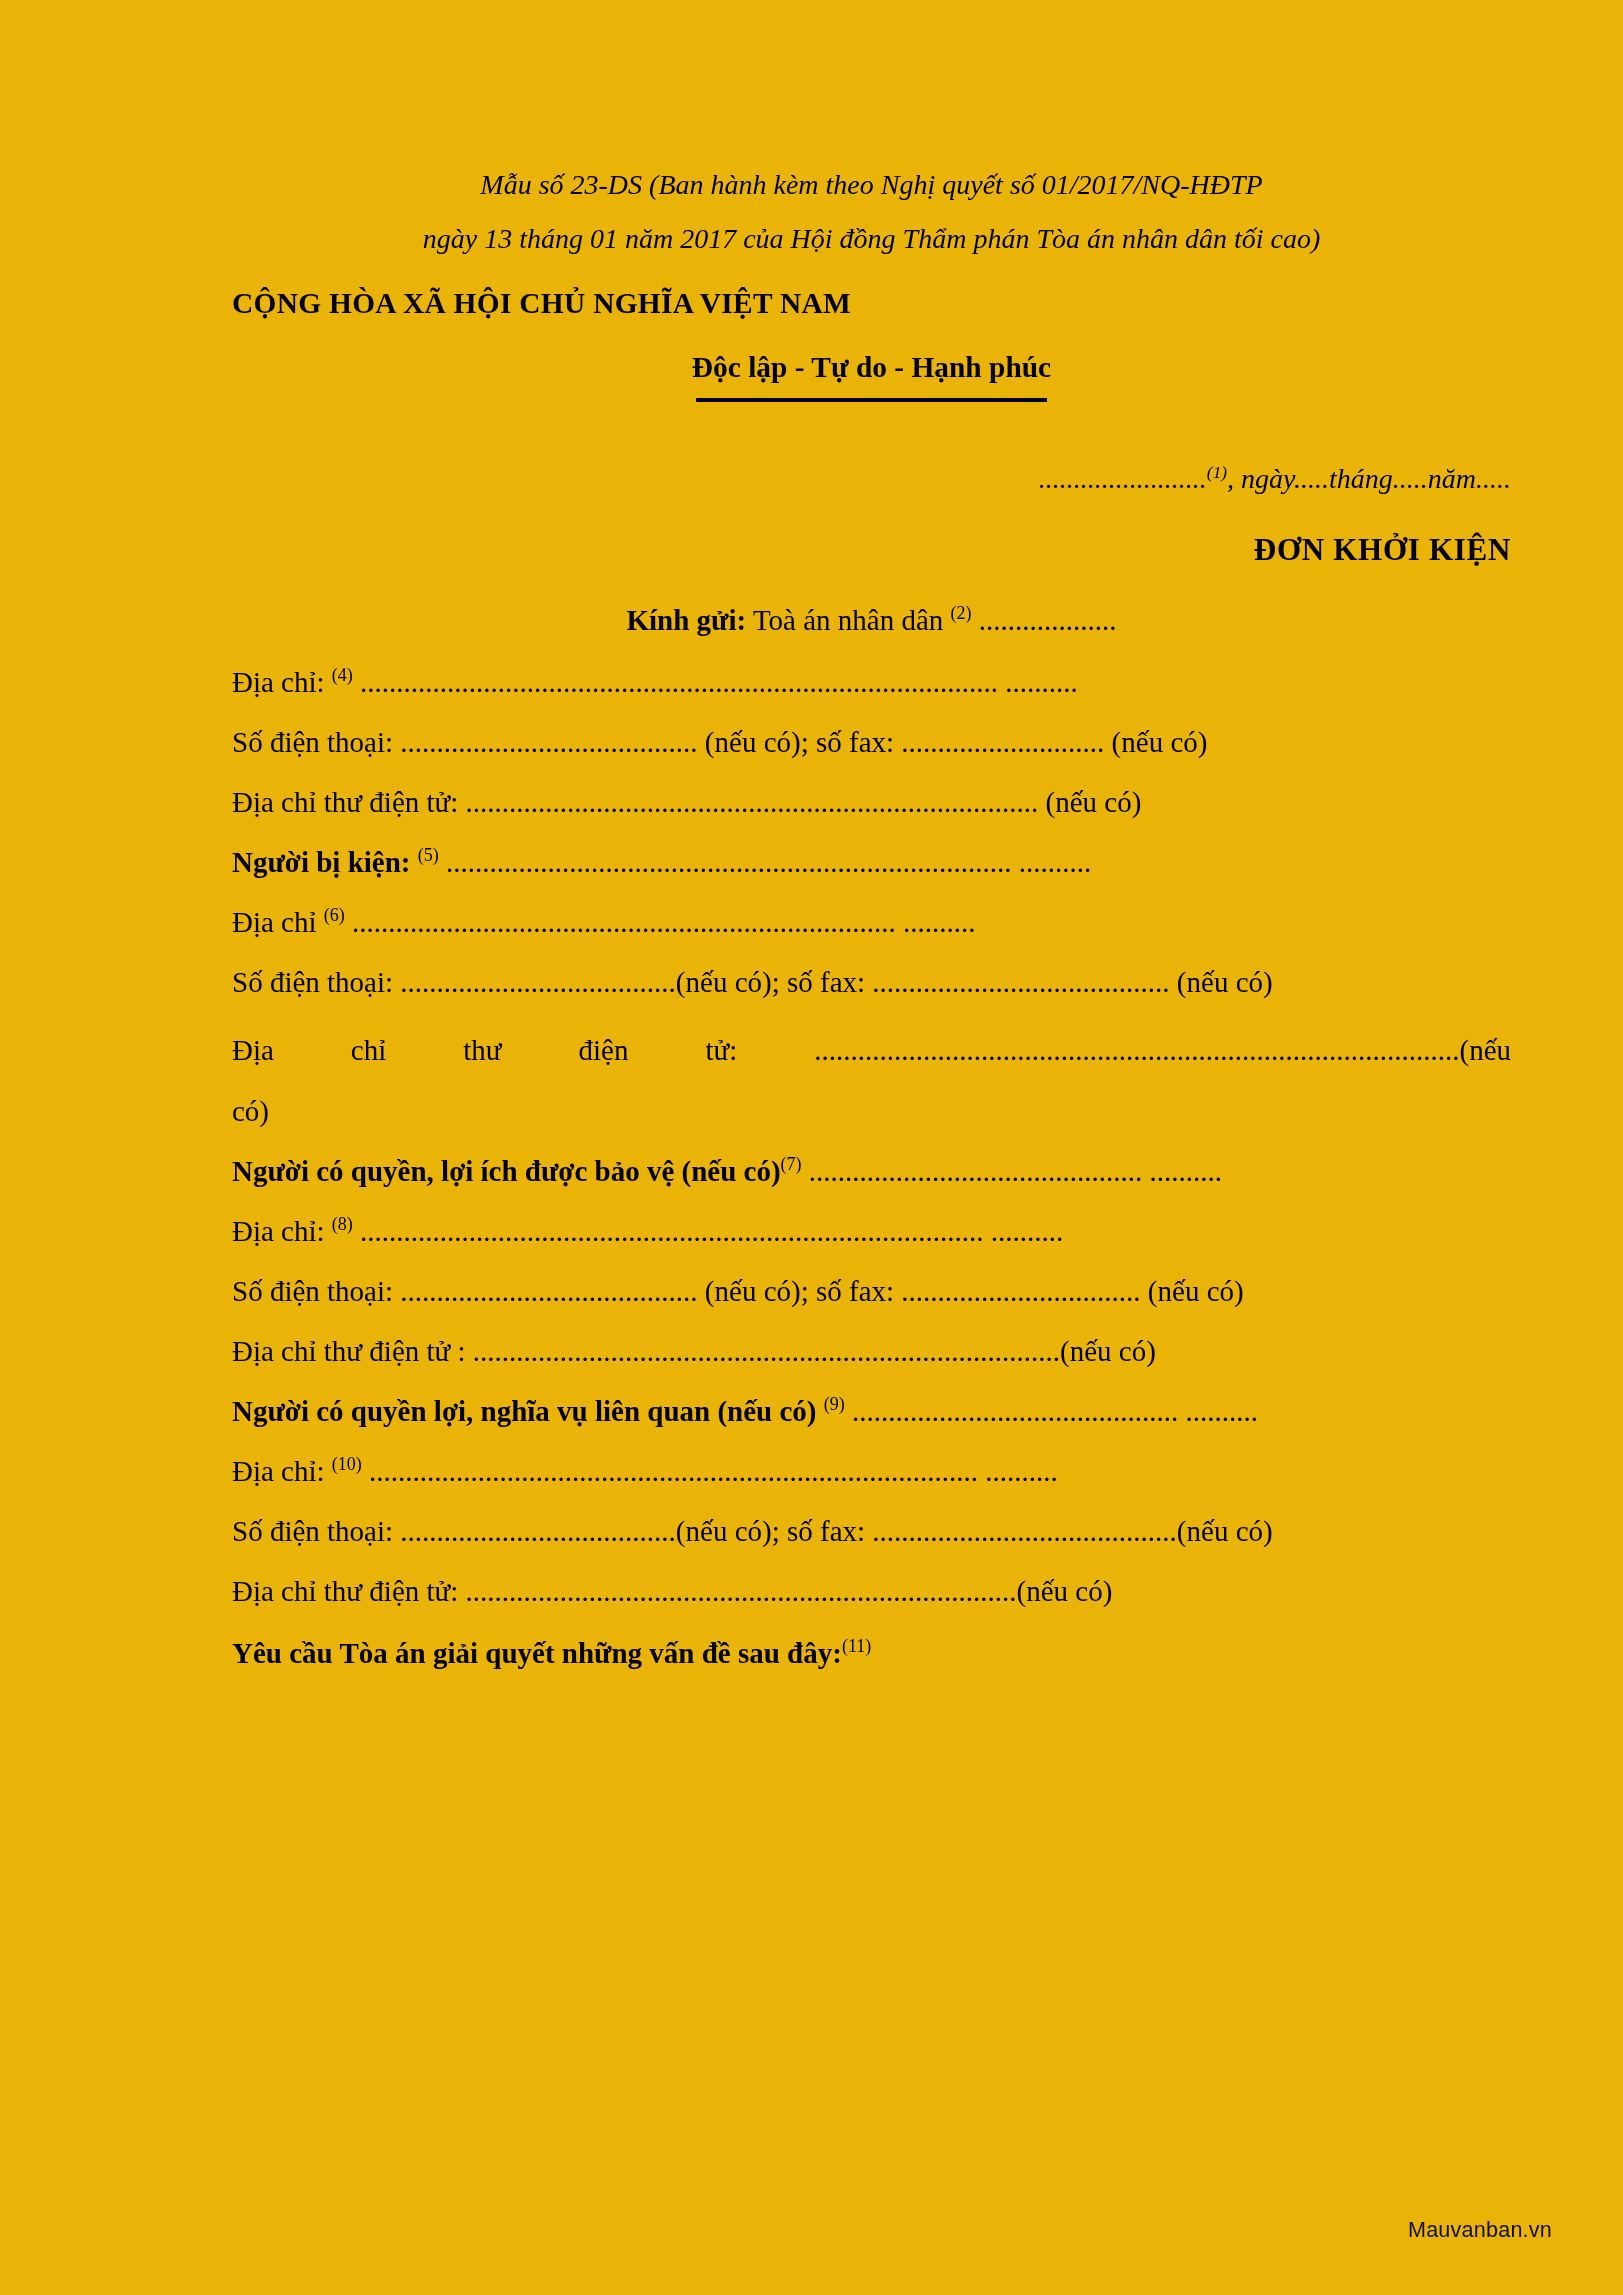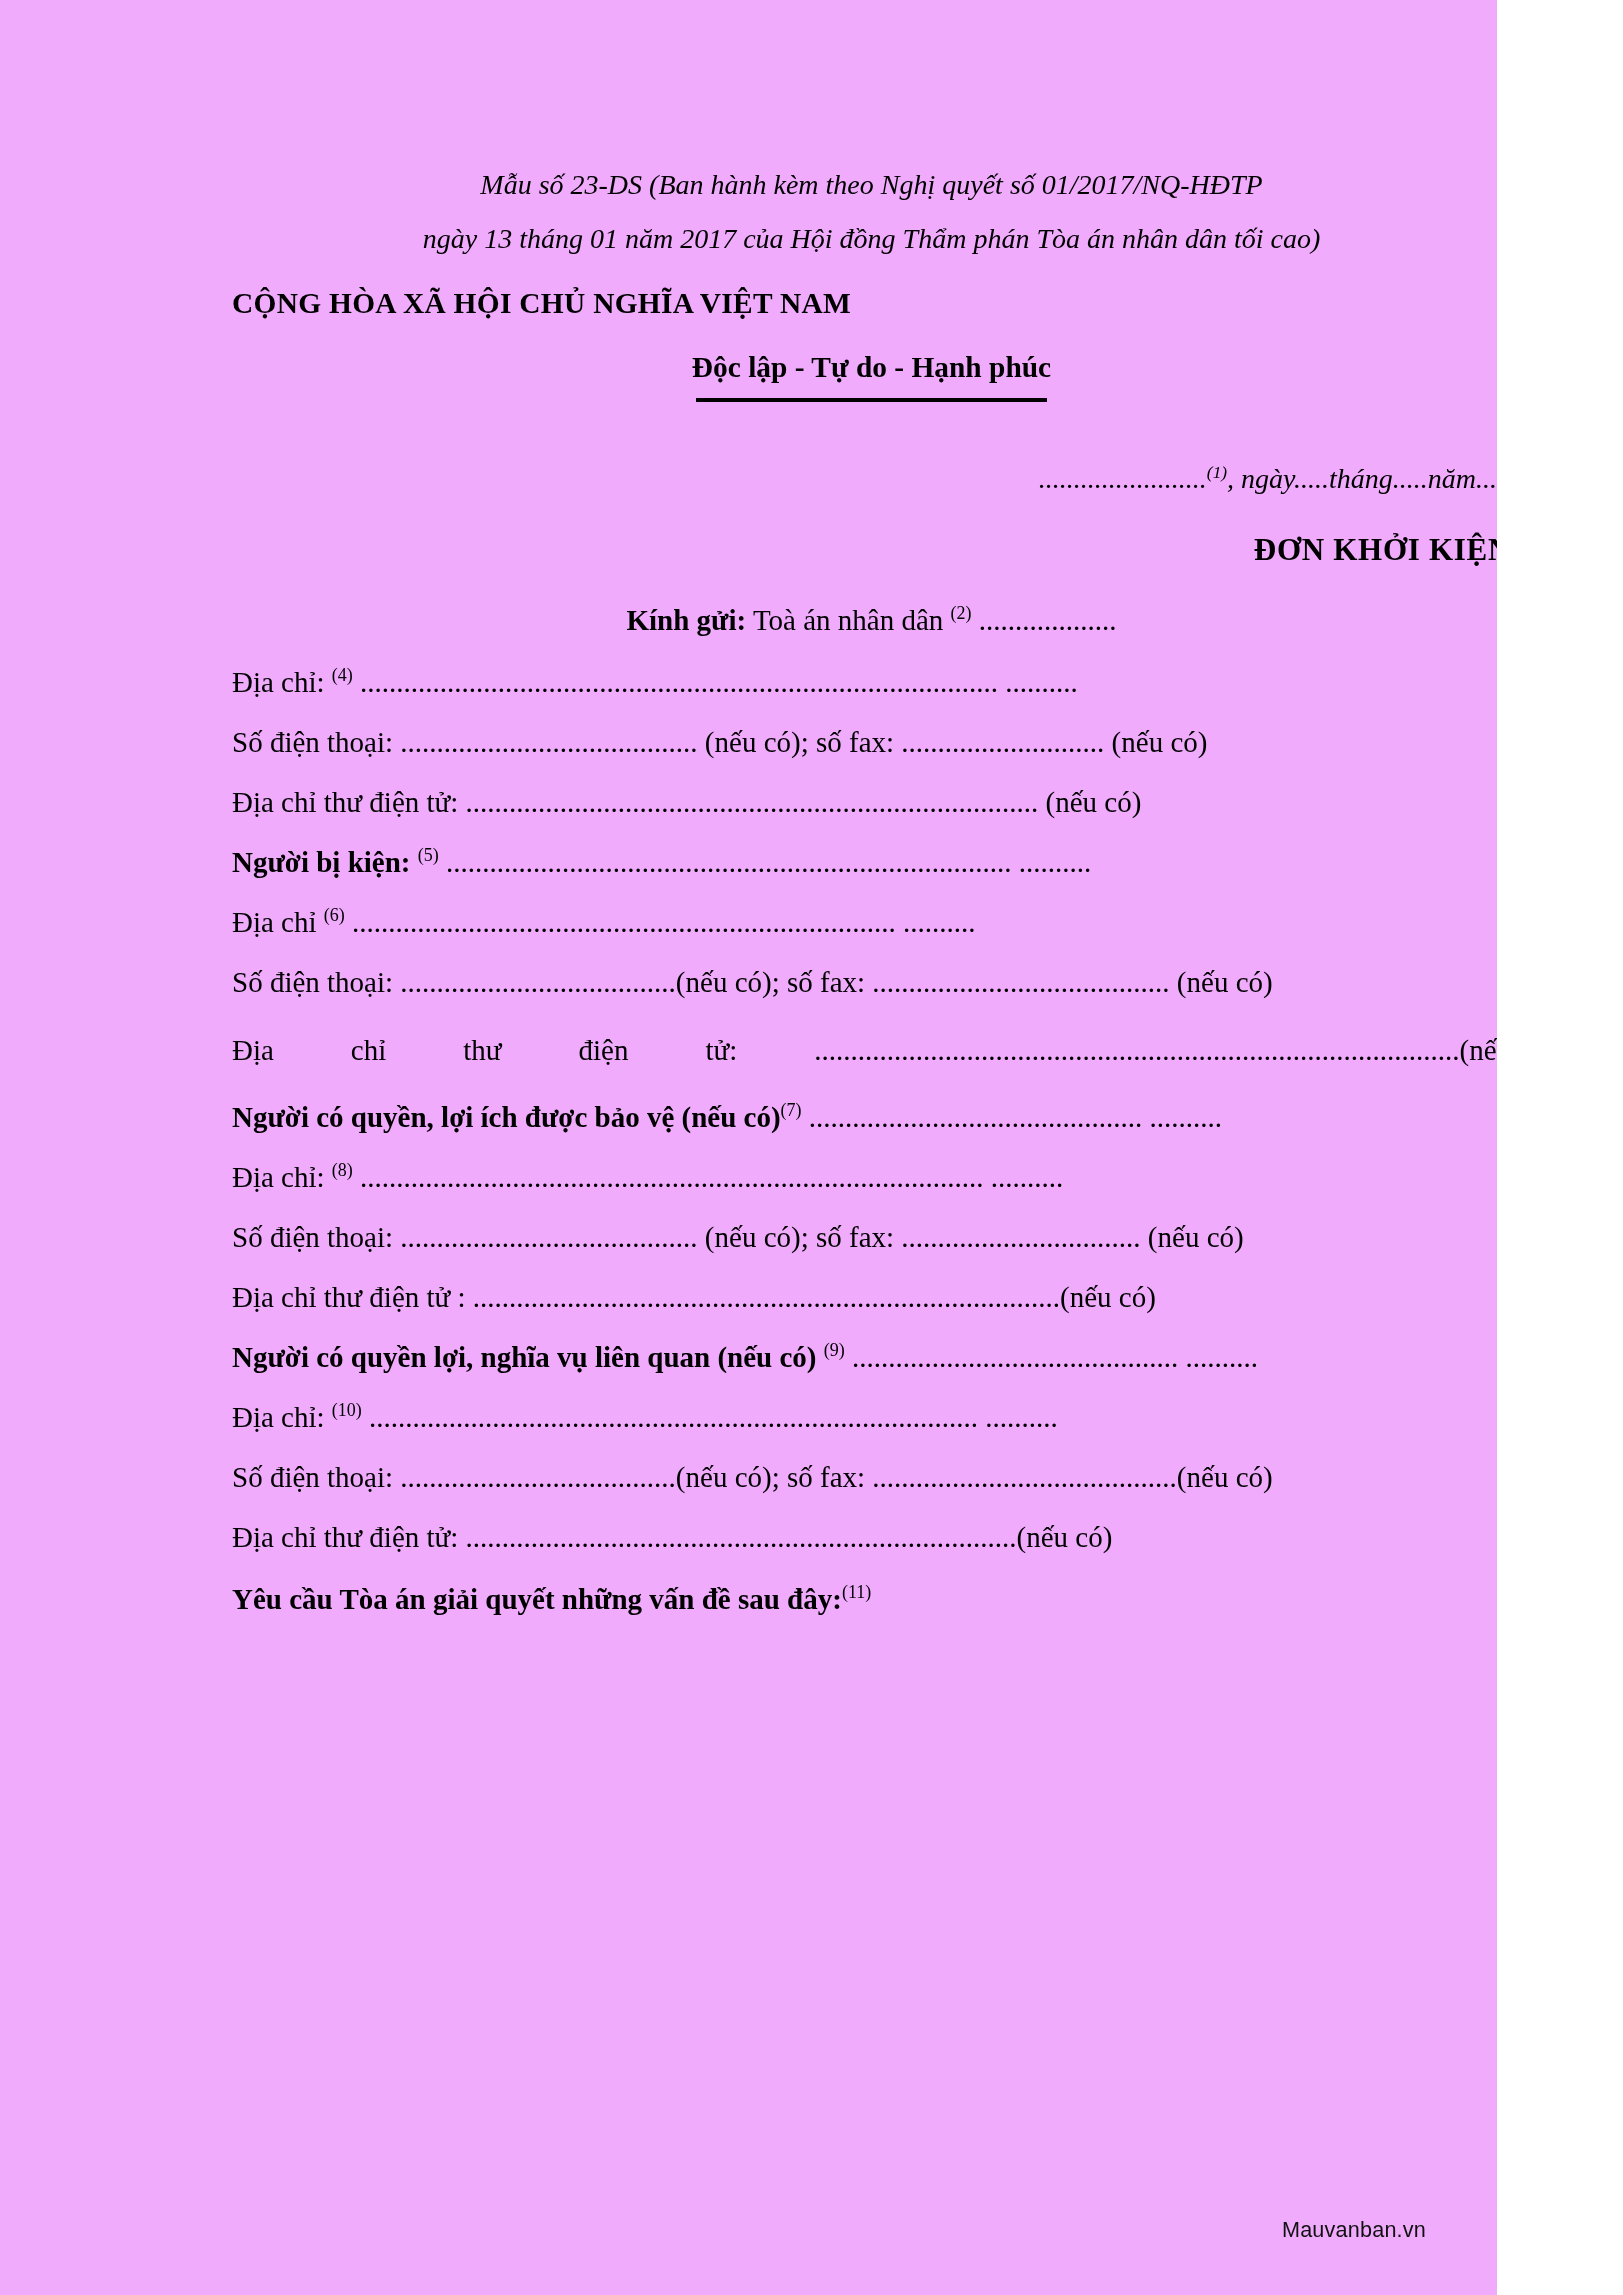--- a/index.html
+++ b/index.html
@@ -3,23 +3,23 @@
 <meta charset="utf-8">
 <title>Đơn khởi kiện - Mẫu số 23-DS</title>
 <style>
   html, body {
     margin: 0;
     padding: 0;
     background: #ffffff;
   }
   .page {
     position: relative;
-    width: 1497px;
+    width: 1623px;
     height: 2295px;
-    background: #f0abfc;
+    background: #eab308;
     font-family: "Liberation Serif", "DejaVu Serif", serif;
     color: #000000;
     overflow: hidden;
     box-sizing: border-box;
   }
 
   
   .content {
     position: absolute;
     left: 232px;
@@ -184,20 +184,23 @@
       <span>Số điện thoại:</span>
       <span>......................................</span><span>(nếu có); số fax:</span>
       <span>.........................................</span>
       <span>(nếu có)</span>
     </div>
 
     <div class="fline wrap">
       <span>Địa chỉ thư điện tử:</span>
       <span>.........................................................................................</span><span>(nếu</span>
     </div>
+    <div class="fline wrap-end" style="margin-top:25px;">
+      <span>có)</span>
+    </div>
 
     <div class="fline">
       <b>Người có quyền, lợi ích được bảo vệ (nếu có)</b><sup>(7)</sup>
       <span>..............................................</span>
       <span>..........</span>
     </div>
 
     <div class="fline">
       <span>Địa chỉ:</span>
       <sup>(8)</sup>

